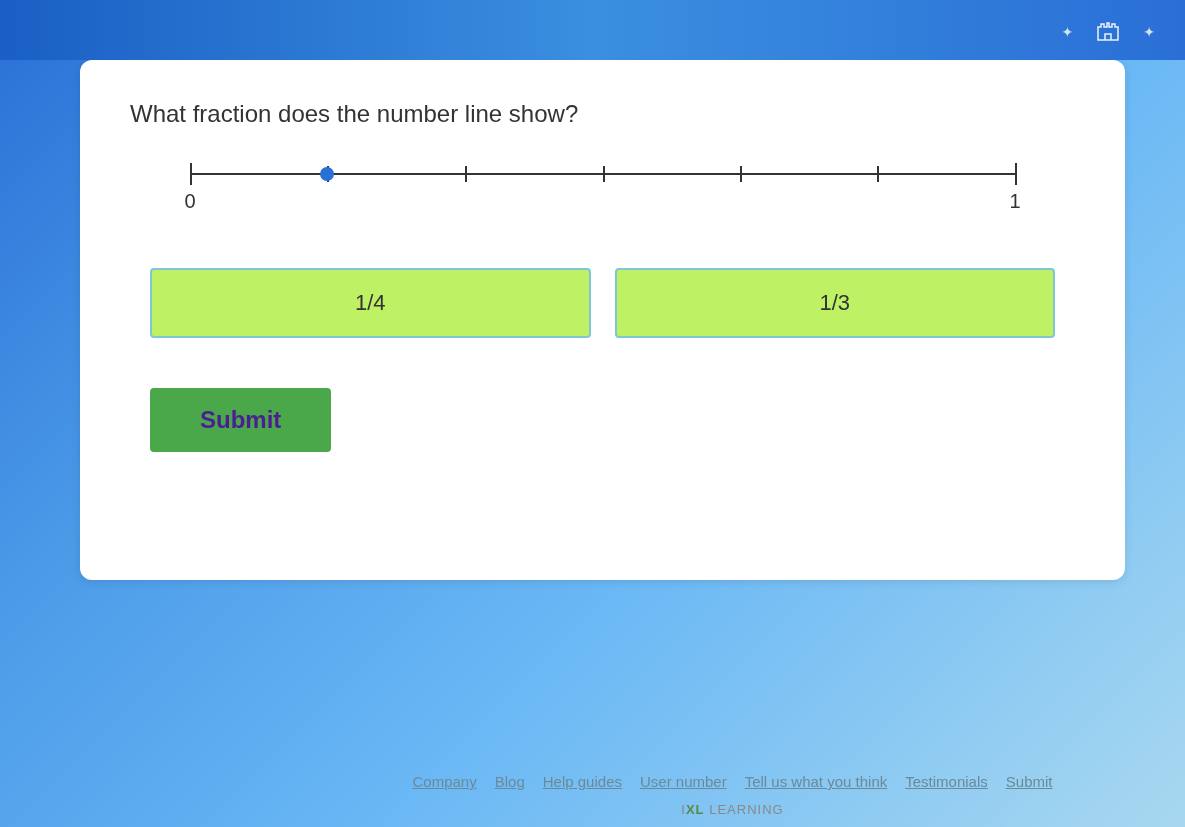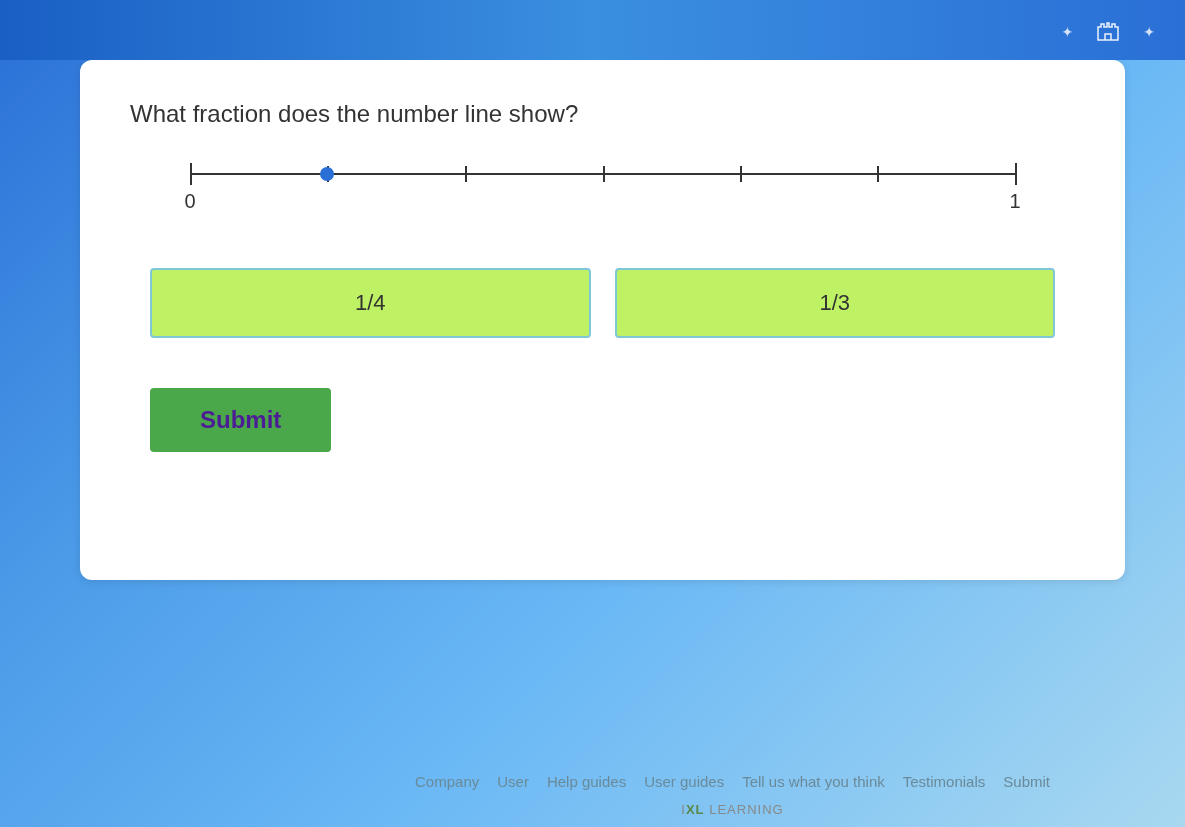--- a/index.html
+++ b/index.html
@@ -124,20 +124,21 @@
       text-align: center;
     }
     .footer-links {
       display: flex;
       justify-content: center;
       gap: 18px;
       font-size: 15px;
       color: #6a8a9a;
       margin-bottom: 12px;
       padding-left: 280px;
+      text-decoration: underline;
     }
     .footer-links a {
       color: #6a8a9a;
       text-decoration: none;
       cursor: pointer;
     }
     .footer-brand {
       font-size: 13px;
       color: #888;
       letter-spacing: 1px;
@@ -187,23 +188,23 @@
     <div class="answer-option">1/4</div>
     <div class="answer-option">1/3</div>
   </div>
 
   <button class="submit-btn">Submit</button>
 </div>
 
 <div class="footer">
   <div class="footer-links">
     <a>Company</a>
-    <a>User</a>
+    <a>Blog</a>
     <a>Help guides</a>
-    <a>User guides</a>
+    <a>User number</a>
     <a>Tell us what you think</a>
     <a>Testimonials</a>
     <a>Submit</a>
   </div>
   <div class="footer-brand">
     <span>I</span><strong>XL</strong><span> LEARNING</span>
   </div>
 </div>
 
 </body></html>

